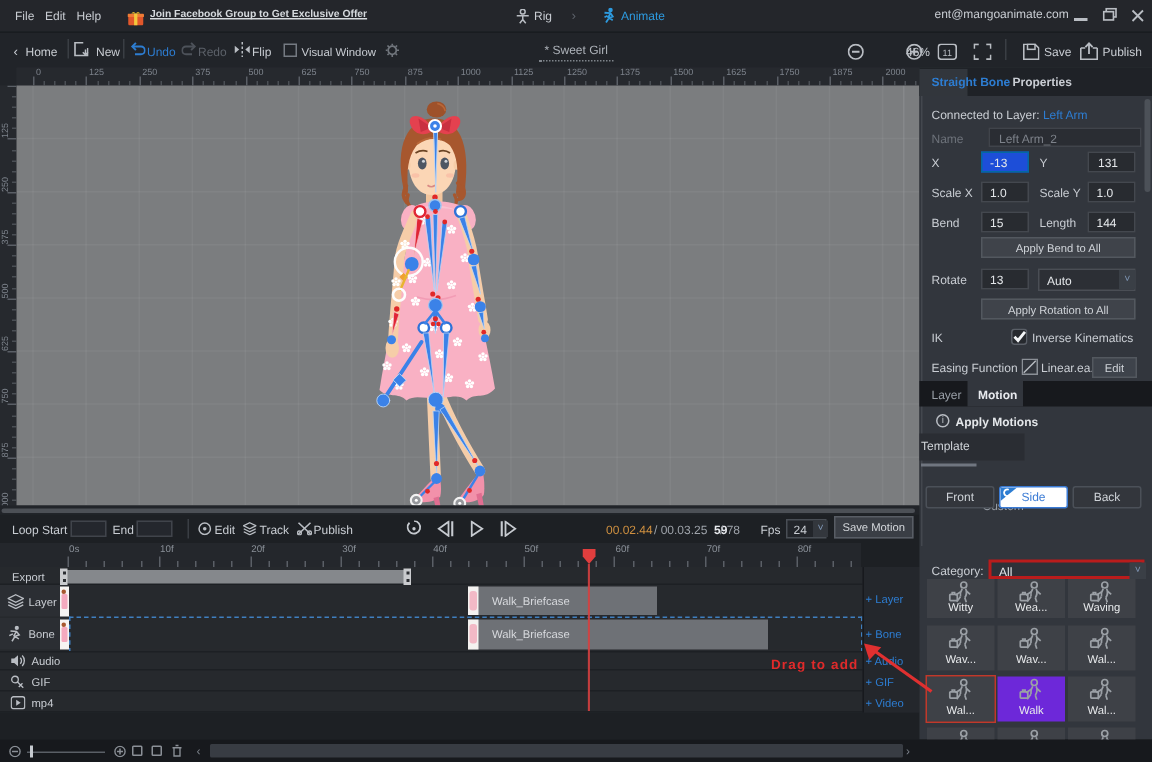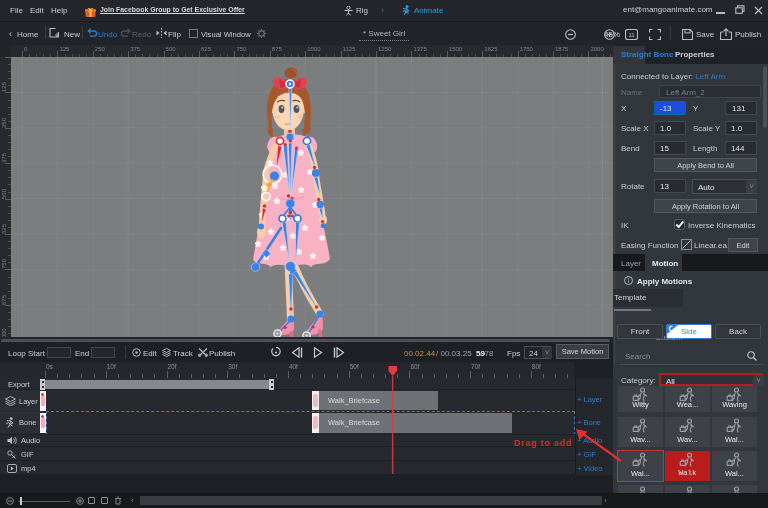--- a/index.html
+++ b/index.html
@@ -736,27 +736,20 @@
     <div class="abs" style="left:1px;top:264px;width:37px;height:2px;background:#707680;"></div>
 
     <div class="abs" style="left:4px;top:279px;width:46px;height:15px;background:#33363c;border:1px solid #4b5058;border-radius:2px;color:#cfd3d8;font-size:8px;text-align:center;line-height:13px;">Front</div>
     <div class="abs" style="left:53px;top:279px;width:46px;height:15px;background:#ffffff;border:1px solid #3a7bd5;border-radius:2px;color:#3a7bd5;font-size:8px;text-align:center;line-height:13px;">Side</div>
     <svg class="abs" style="left:54px;top:280px;" width="11" height="9" viewBox="0 0 11 9">
       <path d="M0 0 L11 0 L0 9 Z" fill="#2d7dd2"></path>
       <path d="M5.5 1.5 A2.2 2.2 0 1 0 6.6 4.4" fill="none" stroke="#fff" stroke-width="1.2"></path>
     </svg>
     <div class="abs" style="left:102px;top:279px;width:46px;height:15px;background:#33363c;border:1px solid #4b5058;border-radius:2px;color:#cfd3d8;font-size:8px;text-align:center;line-height:13px;">Back</div>
 
-    <div class="abs" style="left:7px;top:302px;width:142px;height:18px;border-bottom:1px solid #4a4f57;">
-      <div class="abs txt" style="left:5px;top:5px;color:#8a9098;">Search</div>
-      <svg class="abs" style="left:127px;top:4px;" width="10" height="10" viewBox="0 0 10 10">
-        <circle cx="4" cy="4" r="3.2" fill="none" stroke="#c6cad0" stroke-width="1.1"></circle>
-        <path d="M6.5 6.5 L9.5 9.5" stroke="#c6cad0" stroke-width="1.2"></path>
-      </svg>
-    </div>
 
     <div class="abs txt" style="left:8px;top:331px;">Category:</div>
     <div class="abs" style="left:46px;top:328px;width:104px;height:13px;background:#2e3138;border:2px solid #b91c1c;">
       <div class="abs txt" style="left:5px;top:2px;color:#e4e7ea;">All</div>
       <div class="abs" style="left:92px;top:0;width:11px;height:11px;background:#3a3f46;color:#7f96b5;font-size:7px;text-align:center;line-height:11px;">˅</div>
     </div>
 
     <div id="mgrid">
         <div class="abs" style="left:5px;top:341px;width:45px;height:26px;background:#3e4147;">
           <svg width="45" height="16" viewBox="0 0 45 16" style="position:absolute;left:0;top:1px;">
@@ -835,21 +828,21 @@
             <g stroke="#9ba0a6" stroke-width="1.15" fill="none" transform="translate(23,1)">
               <circle cx="1.5" cy="2" r="2"></circle>
               <path d="M0.5 4.5 C-0.5 6 -1 8 -0.7 9.8 M2.8 4.5 C3.6 6.5 3.2 9 2.2 10.5"></path>
               <path d="M-0.7 9.8 L-3.2 13.2 M2.2 10.5 L3.2 13.5 M-0.5 6.5 L-4 8.8 M3.2 6 L5.8 8.2"></path>
               <rect x="-7.8" y="8.2" width="5" height="4.2" rx="0.5"></rect>
               <path d="M-6.2 8.2 V7 H-4.6 V8.2"></path>
             </g>
           </svg>
           <div style="position:absolute;left:0;top:18px;width:45px;text-align:center;font-size:7.5px;color:#e8eaec;">Wal...</div>
         </div>
-        <div class="abs" style="left:52px;top:406px;width:45px;height:30px;background:#b91c1c;font-family:Liberation Mono, monospace;">
+        <div class="abs" style="left:52px;top:406px;width:45px;height:30px;background:#6d28d9;">
           <svg width="45" height="16" viewBox="0 0 45 16" style="position:absolute;left:0;top:1px;">
             <g stroke="#9ba0a6" stroke-width="1.15" fill="none" transform="translate(23,1)">
               <circle cx="1.5" cy="2" r="2"></circle>
               <path d="M0.5 4.5 C-0.5 6 -1 8 -0.7 9.8 M2.8 4.5 C3.6 6.5 3.2 9 2.2 10.5"></path>
               <path d="M-0.7 9.8 L-3.2 13.2 M2.2 10.5 L3.2 13.5 M-0.5 6.5 L-4 8.8 M3.2 6 L5.8 8.2"></path>
               <rect x="-7.8" y="8.2" width="5" height="4.2" rx="0.5"></rect>
               <path d="M-6.2 8.2 V7 H-4.6 V8.2"></path>
             </g>
           </svg>
           <div style="position:absolute;left:0;top:18px;width:45px;text-align:center;font-size:7.5px;color:#e8eaec;">Walk</div>

